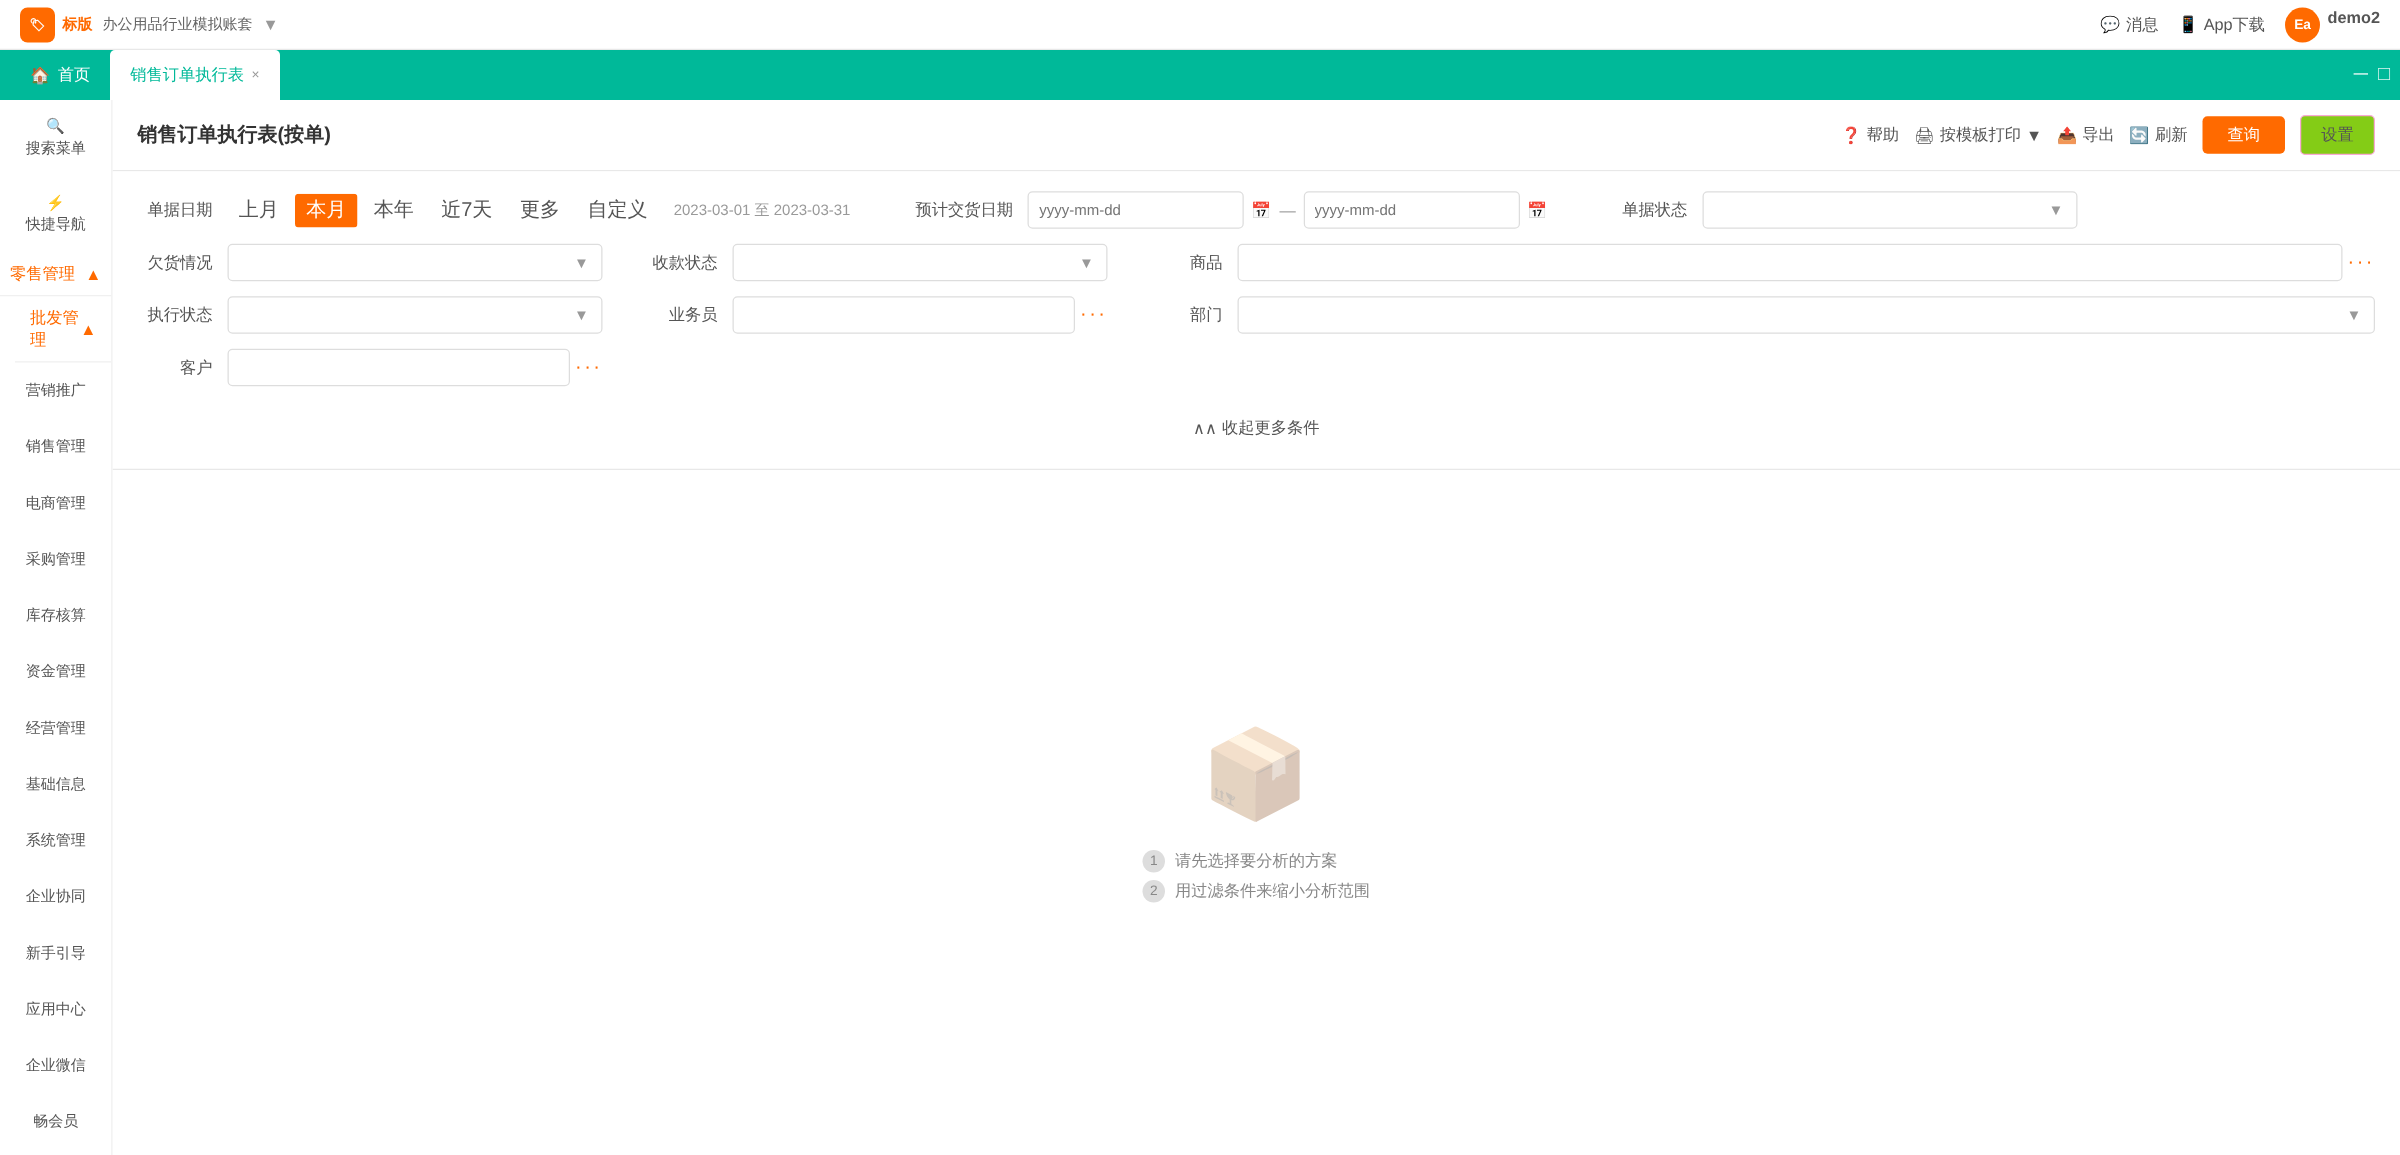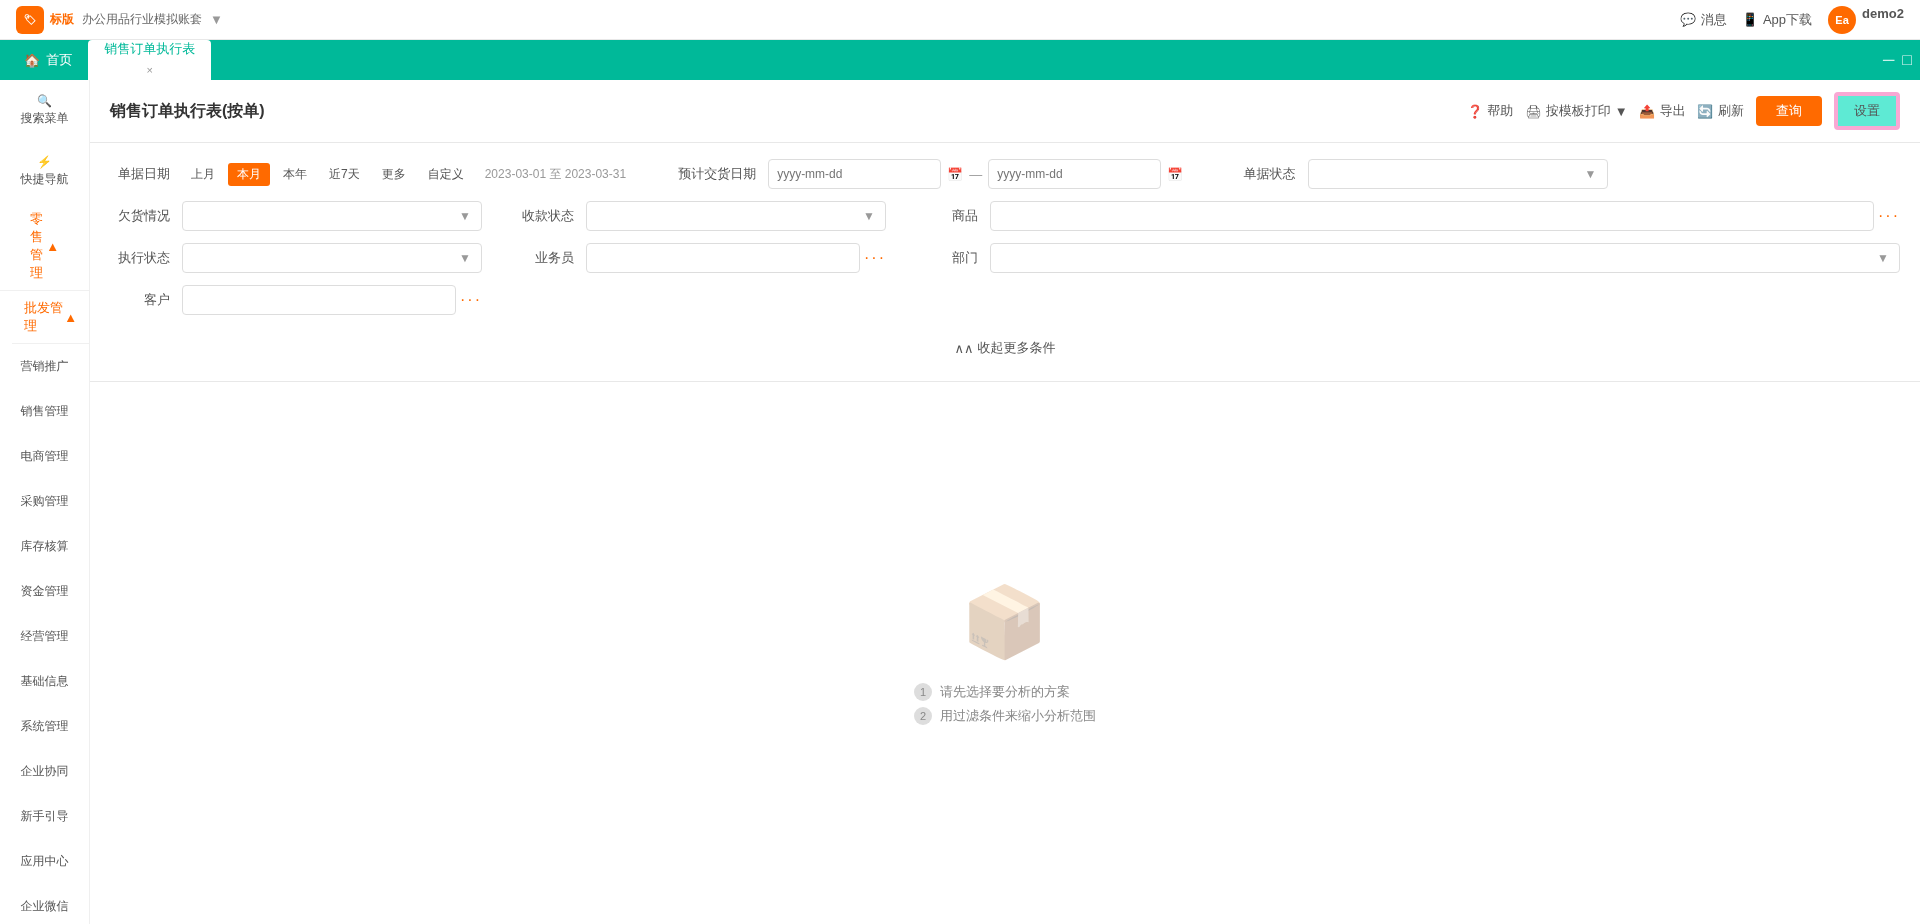--- a/index.html
+++ b/index.html
@@ -12,21 +12,21 @@
     .logo-icon { width: 28px; height: 28px; background: #ff6a00; border-radius: 6px; display: flex; align-items: center; justify-content: center; color: #fff; font-size: 10px; }
     .breadcrumb-text { color: #666; font-size: 12px; }
     .breadcrumb-arrow { color: #999; }
     .top-bar-right { display: flex; align-items: center; gap: 16px; color: #555; font-size: 13px; }
     .top-bar-right span { cursor: pointer; display: flex; align-items: center; gap: 4px; }
     .avatar { width: 28px; height: 28px; border-radius: 50%; background: #ff6a00; display: flex; align-items: center; justify-content: center; color: #fff; font-size: 11px; }
 
     
     .nav-tabs { height: 40px; background: #00b999; display: flex; align-items: center; padding: 0 8px; flex-shrink: 0; }
     .nav-tab { padding: 0 16px; height: 40px; display: flex; align-items: center; color: rgba(255,255,255,0.85); cursor: pointer; font-size: 13px; gap: 6px; }
-    .nav-tab.active { background: #fff; color: #00b999; border-radius: 4px 4px 0 0; flex-direction: column; }
+    .nav-tab.active { background: #fff; color: #00b999; border-radius: 4px 4px 0 0; }
     .nav-tab-close { color: #999; font-size: 11px; cursor: pointer; }
     .nav-tab-home { color: #fff; }
     .nav-spacer { flex: 1; }
     .nav-actions { display: flex; align-items: center; gap: 8px; color: rgba(255,255,255,0.85); }
     .nav-actions span { cursor: pointer; font-size: 16px; }
 
     
     .main-layout { display: flex; flex: 1; overflow: hidden; }
 
     
@@ -41,34 +41,34 @@
 
     
     .content-area { flex: 1; display: flex; flex-direction: column; overflow: hidden; }
 
     
     .page-header { background: #fff; padding: 12px 20px; display: flex; align-items: center; justify-content: space-between; border-bottom: 1px solid #e8e8e8; flex-shrink: 0; }
     .page-title { font-size: 16px; font-weight: bold; color: #333; }
     .page-actions { display: flex; align-items: center; gap: 12px; }
     .action-btn { display: flex; align-items: center; gap: 4px; color: #555; cursor: pointer; font-size: 13px; }
     .btn-primary { background: #ff6a00; color: #fff; border: none; padding: 6px 20px; border-radius: 4px; cursor: pointer; font-size: 13px; }
-    .btn-secondary { background: #5eead4; color: #555; border: 4px solid #f9a8d4; padding: 6px 16px; border-radius: 4px; cursor: pointer; font-size: 13px; }
+    .btn-secondary { background: #84cc16; color: #555; border: 1px solid #f9a8d4; padding: 6px 16px; border-radius: 4px; cursor: pointer; font-size: 13px; }
 
     
     .filter-section { background: #fff; padding: 16px 20px; border-bottom: 1px solid #e8e8e8; flex-shrink: 0; }
     .filter-row { display: flex; align-items: center; gap: 12px; margin-bottom: 12px; flex-wrap: wrap; }
     .filter-label { color: #555; font-size: 13px; white-space: nowrap; min-width: 60px; text-align: right; }
     .filter-input { border: 1px solid #ddd; border-radius: 4px; padding: 4px 10px; font-size: 13px; color: #333; min-width: 120px; height: 30px; }
     .filter-select { border: 1px solid #ddd; border-radius: 4px; padding: 4px 10px; font-size: 13px; color: #333; min-width: 160px; height: 30px; background: #fff; display: flex; align-items: center; justify-content: space-between; cursor: pointer; }
     .filter-select-wide { min-width: 200px; }
     .date-range { display: flex; align-items: center; gap: 6px; }
     .date-input { border: 1px solid #ddd; border-radius: 4px; padding: 4px 8px; font-size: 12px; color: #999; height: 30px; min-width: 120px; }
     .date-separator { color: #999; }
     .date-period-btns { display: flex; gap: 4px; }
-    .period-btn { padding: 2px 8px; border-radius: 3px; cursor: pointer; font-size: 12px; color: #555; border: 1px solid transparent; text-align: right; }
+    .period-btn { padding: 2px 8px; border-radius: 3px; cursor: pointer; font-size: 16px; color: #555; border: 1px solid transparent; text-align: right; }
     .period-btn.active { background: #ff6a00; color: #fff; border-radius: 3px; }
     .dots-btn { color: #ff6a00; cursor: pointer; letter-spacing: 2px; font-size: 16px; }
     .chevron-icon { color: #999; font-size: 12px; }
     .calendar-icon { color: #ff6a00; cursor: pointer; }
     .collapse-btn { display: flex; align-items: center; justify-content: center; color: #555; cursor: pointer; font-size: 13px; gap: 4px; margin-top: 4px; }
     .collapse-area { text-align: center; padding: 8px; }
 
     
     .empty-state { flex: 1; display: flex; flex-direction: column; align-items: center; justify-content: center; color: #999; gap: 12px; background: #fff; margin: 0; }
     .empty-tips { display: flex; flex-direction: column; gap: 6px; }
@@ -131,21 +131,21 @@
 
   <div class="app-sidebar">
     <div class="sidebar-nav-item">
       <span>🔍</span>
       <span>搜索菜单</span>
     </div>
     <div class="sidebar-nav-item">
       <span>⚡</span>
       <span>快捷导航</span>
     </div>
-    <div style="padding:8px 30px;display:flex;align-items:center;justify-content:space-between;cursor:pointer;font-size:13px;color:#ff6a00;border-bottom:1px solid #f0f0f0;">
+    <div style="padding:8px 8px;display:flex;align-items:center;justify-content:space-between;cursor:pointer;font-size:13px;color:#ff6a00;border-bottom:1px solid #f0f0f0;">
       <span>零售管理</span>
       <span>▲</span>
     </div>
     <div style="padding:8px 12px;display:flex;align-items:center;justify-content:space-between;cursor:pointer;font-size:13px;color:#ff6a00;border-bottom:1px solid #f0f0f0;margin-left:12px;">
       <span>批发管理</span>
       <span>▲</span>
     </div>
     <div class="sidebar-nav-item">
       <span>营销推广</span>
     </div>

